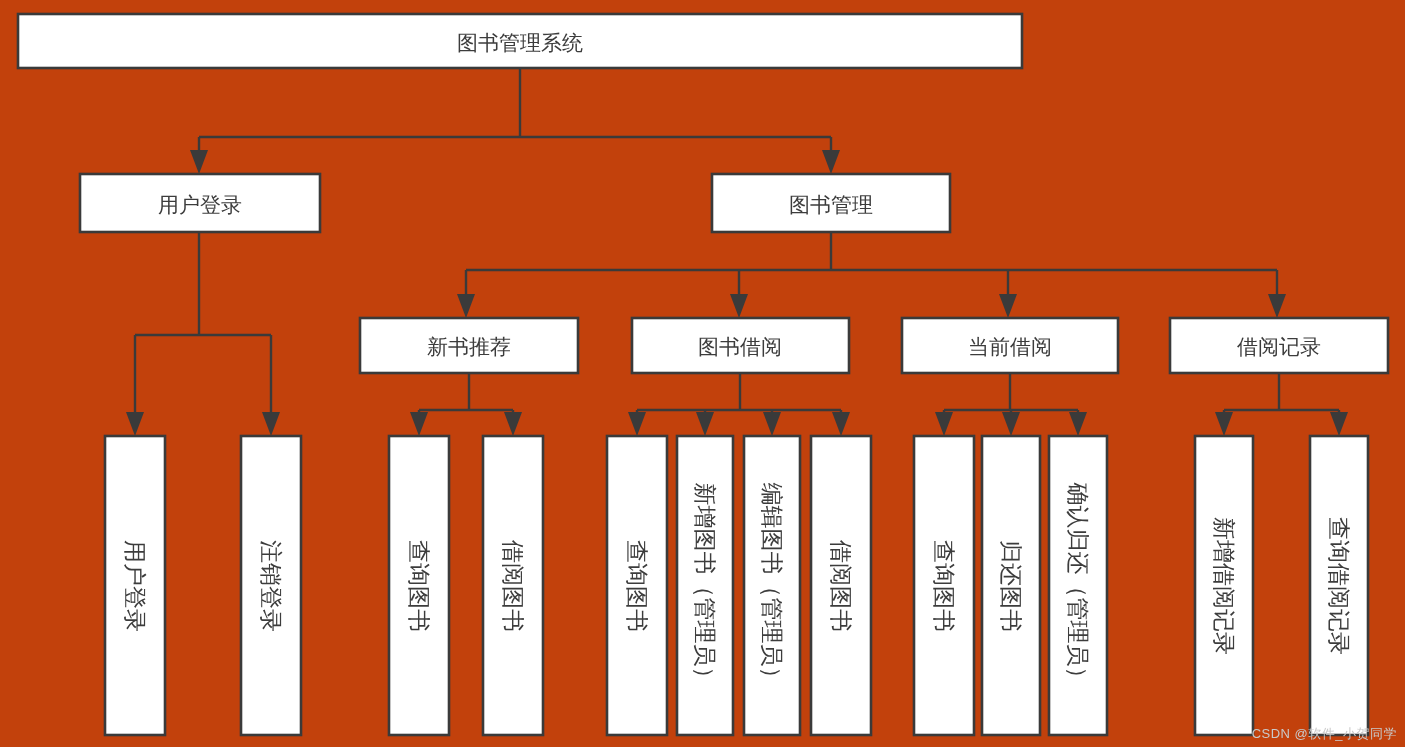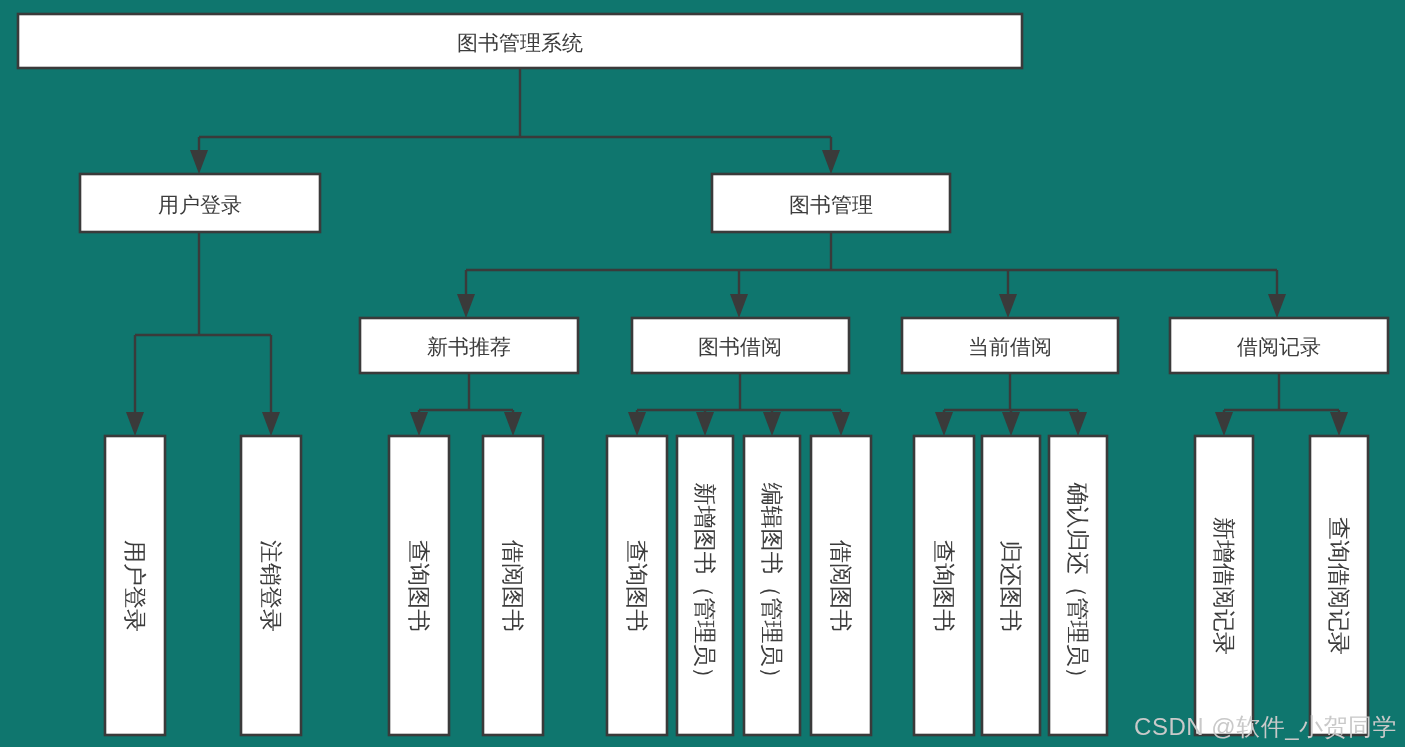--- a/index.html
+++ b/index.html
@@ -7,21 +7,21 @@
     padding: 0;
     background: #ffffff;
   }
   body {
     font-family: "Liberation Sans", "DejaVu Sans", sans-serif;
   }
   #canvas {
     position: relative;
     width: 1405px;
     height: 747px;
-    background: #0f766e;
+    background: #c2410c;
     overflow: hidden;
   }
   svg.diagram {
     position: absolute;
     left: 0;
     top: 0;
     width: 1405px;
     height: 747px;
   }
   .node-box {
@@ -51,21 +51,21 @@
     font-family: "Liberation Sans", "DejaVu Sans", sans-serif;
     font-size: 23px;
     text-anchor: middle;
     dominant-baseline: central;
   }
   .watermark {
     position: absolute;
     right: 8px;
     bottom: 4px;
     font-family: "Liberation Sans", "DejaVu Sans", sans-serif;
-    font-size: 24px;
+    font-size: 13px;
     color: #c9c9c9;
     white-space: nowrap;
     letter-spacing: 0.5px;
   }
 </style>
 </head>
 <body>
 
 <div id="canvas">
 

